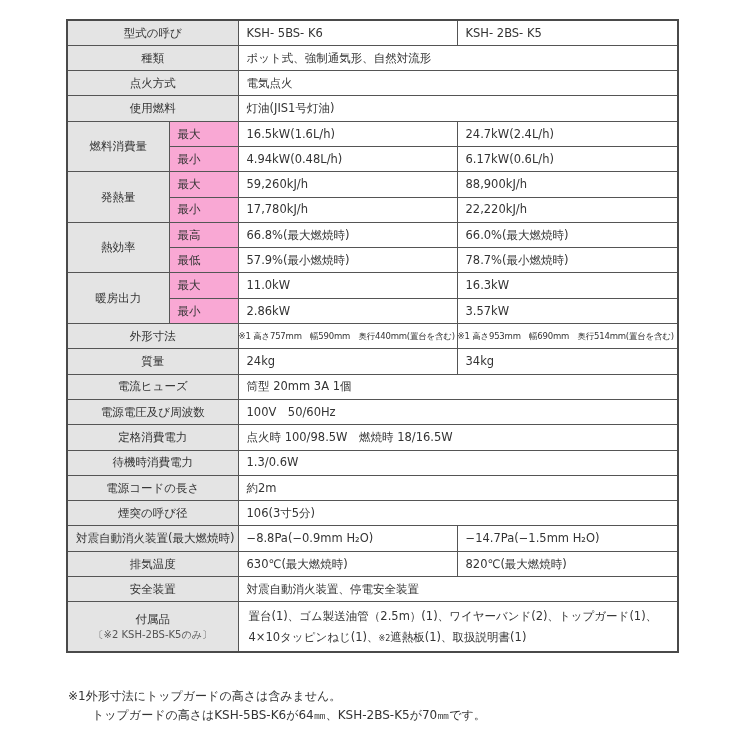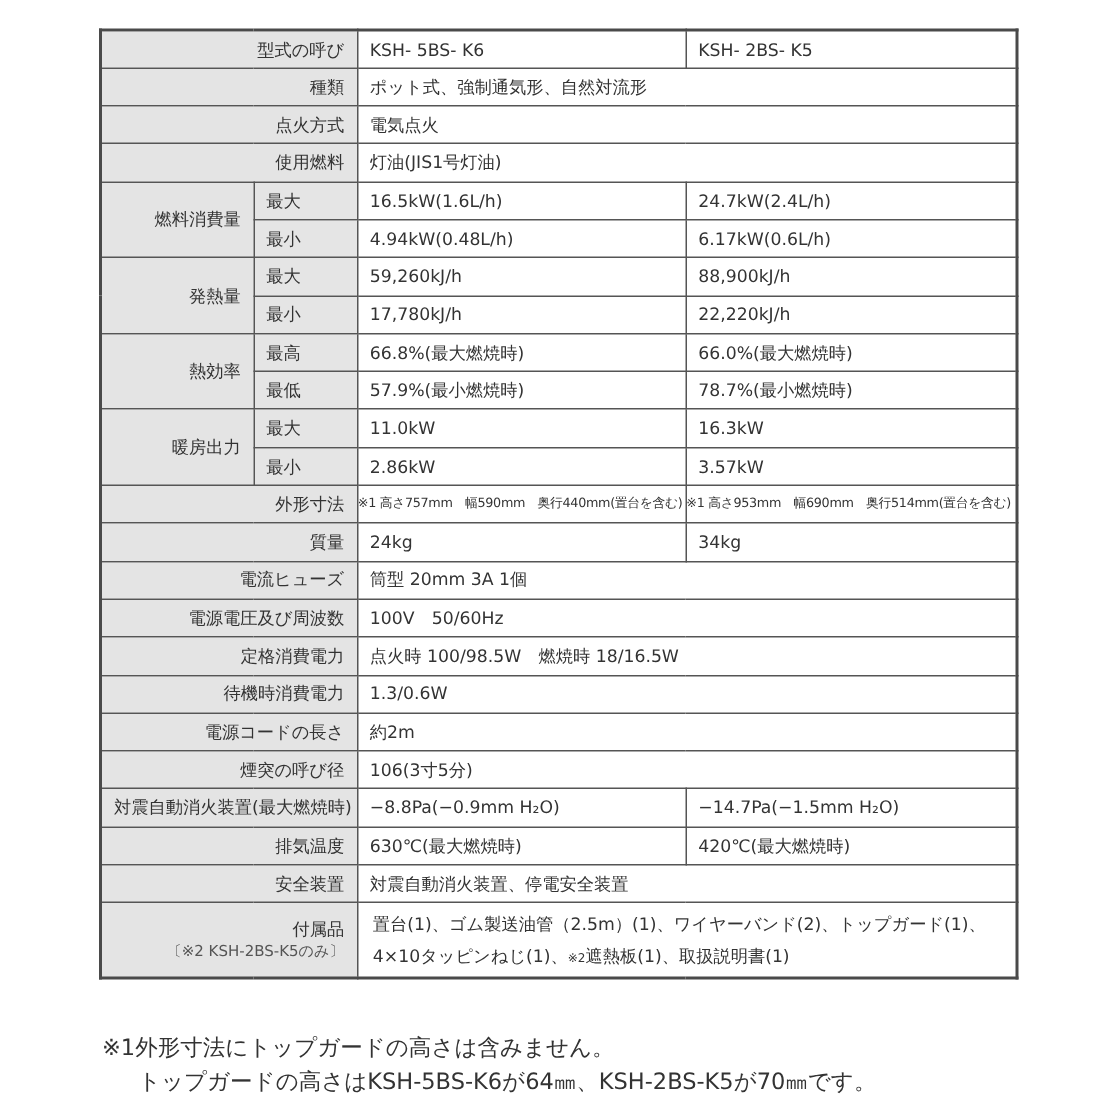--- a/index.html
+++ b/index.html
@@ -7,29 +7,29 @@
          font-family: "DejaVu Sans", "Liberation Sans", sans-serif; color: #333333; }
   table.spec {
     position: absolute; left: 66px; top: 19px; width: 611px;
     border-collapse: collapse; table-layout: fixed;
     border: 2px solid #4a4a4a;
   }
   table.spec td {
     border: 1px solid #555555; height: 25.3px; padding: 0 8px; box-sizing: border-box;
     font-size: 11.5px; line-height: 1.1; white-space: nowrap; overflow: hidden;
   }
-  table.spec td.lbl { background: #e4e4e4; text-align: right; }
-  table.spec td.sub { background: #e5e5e5; text-align: left; }
+  table.spec td.lbl { background: #e4e4e4; text-align: center; }
+  table.spec td.sub { background: #f9a8d4; text-align: left; }
   table.spec td.val { background: #ffffff; text-align: left; }
   table.spec td.small { font-size: 8.5px; letter-spacing: -0.2px; padding: 0 0; }
   table.spec tr.acc td { height: 50px; }
   td.acc-val { text-align: left !important; white-space: normal !important; line-height: 1.8 !important; padding-left: 10px !important; margin-left: 23px; }
   .acc-note { display: block; font-size: 10px; color: #555; margin-top: 3px; }
   .sup { font-size: 8px; }
-  .footnotes { position: absolute; left: 68px; top: 687px; font-size: 15px; color: #333; line-height: 1.55; }
+  .footnotes { position: absolute; left: 68px; top: 687px; font-size: 12px; color: #333; line-height: 1.55; }
   .footnotes .indent { padding-left: 24px; display: block; }
 </style>
 </head>
 <body>
 
 <table class="spec">
   <colgroup>
     <col style="width:102px">
       <col style="width:69px">
       <col style="width:219px">
@@ -137,21 +137,21 @@
     <td class="val" colspan="2">106(3寸5分)</td>
   </tr>
   <tr>
     <td class="lbl" colspan="2">対震自動消火装置(最大燃焼時)</td>
     <td class="val">−8.8Pa(−0.9mm H₂O)</td>
     <td class="val">−14.7Pa(−1.5mm H₂O)</td>
   </tr>
   <tr>
     <td class="lbl" colspan="2">排気温度</td>
     <td class="val">630℃(最大燃焼時)</td>
-    <td class="val">420℃(最大燃焼時)</td>
+    <td class="val">820℃(最大燃焼時)</td>
   </tr>
   <tr>
     <td class="lbl" colspan="2">安全装置</td>
     <td class="val" colspan="2">対震自動消火装置、停電安全装置</td>
   </tr>
   <tr class="acc">
     <td class="lbl" colspan="2">
       <span>付属品</span>
       <span class="acc-note">〔※2 KSH-2BS-K5のみ〕</span>
     </td>

